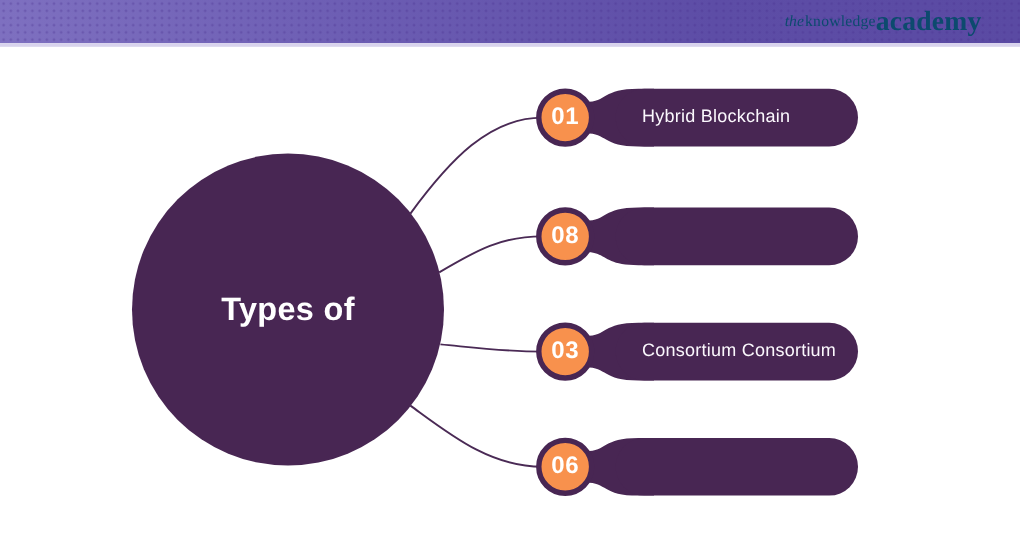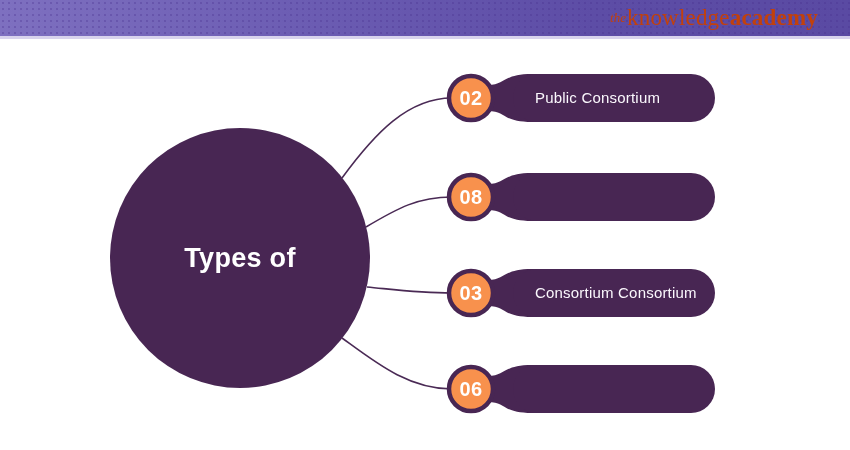--- a/index.html
+++ b/index.html
@@ -16,24 +16,24 @@
       linear-gradient(90deg, #7e70c0 0%, #6c5db3 35%, #5d4da6 70%, #5a4aa3 100%);
     background-size: 6px 6px, 100% 100%;
   }
   .topstrip {
     position:absolute; top:36px; left:0; width:850px; height:3px;
     background:#d8d3ed;
   }
   .logo {
     position:absolute; top:0; right:0; height:36px;
     display:flex; align-items:center; padding-right:32px;
-    color:#c2410c; font-family:"Liberation Serif", serif; white-space:nowrap;
+    color:#0c4a6e; font-family:"Liberation Serif", serif; white-space:nowrap;
   }
   .logo .the { font-style:italic; font-size:13px; margin-right:1px; }
-  .logo .kn  { font-size:23px; letter-spacing:0.2px; }
+  .logo .kn  { font-size:13px; letter-spacing:0.2px; }
   .logo .ac  { font-size:23px; font-weight:bold; letter-spacing:0.2px; }
 
   
   .center-circle {
     position:absolute; left:110px; top:128px; width:260px; height:260px;
     border-radius:50%; background:#482653;
     display:flex; flex-direction:column; align-items:center; justify-content:center;
     color:#ffffff; font-size:27px; font-weight:600; line-height:40px;
     letter-spacing:0.3px; text-align:center;
   }
@@ -80,22 +80,22 @@
   <div class="center-circle">
     <span>Types of</span>
   </div>
 
   <div class="row" style="top:63px">
     <svg class="row-svg" width="290" height="70" viewBox="0 0 290 70">
       <path class="pill-shape" d="M48 22 C66 22 62 11 92 11 L105 11 L105 59 L92 59 C62 59 66 48 48 48 Z"></path>
       <rect class="pill-shape" x="73" y="11" width="202" height="48" rx="24"></rect>
       <circle class="num-circle" cx="31" cy="35" r="22"></circle>
     </svg>
-    <span class="row-number">02</span>
-    <div class="row-label">Public Consortium</div>
+    <span class="row-number">01</span>
+    <div class="row-label">Hybrid Blockchain</div>
   </div>
 
   <div class="row" style="top:162px">
     <svg class="row-svg" width="290" height="70" viewBox="0 0 290 70">
       <path class="pill-shape" d="M48 22 C66 22 62 11 92 11 L105 11 L105 59 L92 59 C62 59 66 48 48 48 Z"></path>
       <rect class="pill-shape" x="73" y="11" width="202" height="48" rx="24"></rect>
       <circle class="num-circle" cx="31" cy="35" r="22"></circle>
     </svg>
     <span class="row-number">08</span>
   </div>

